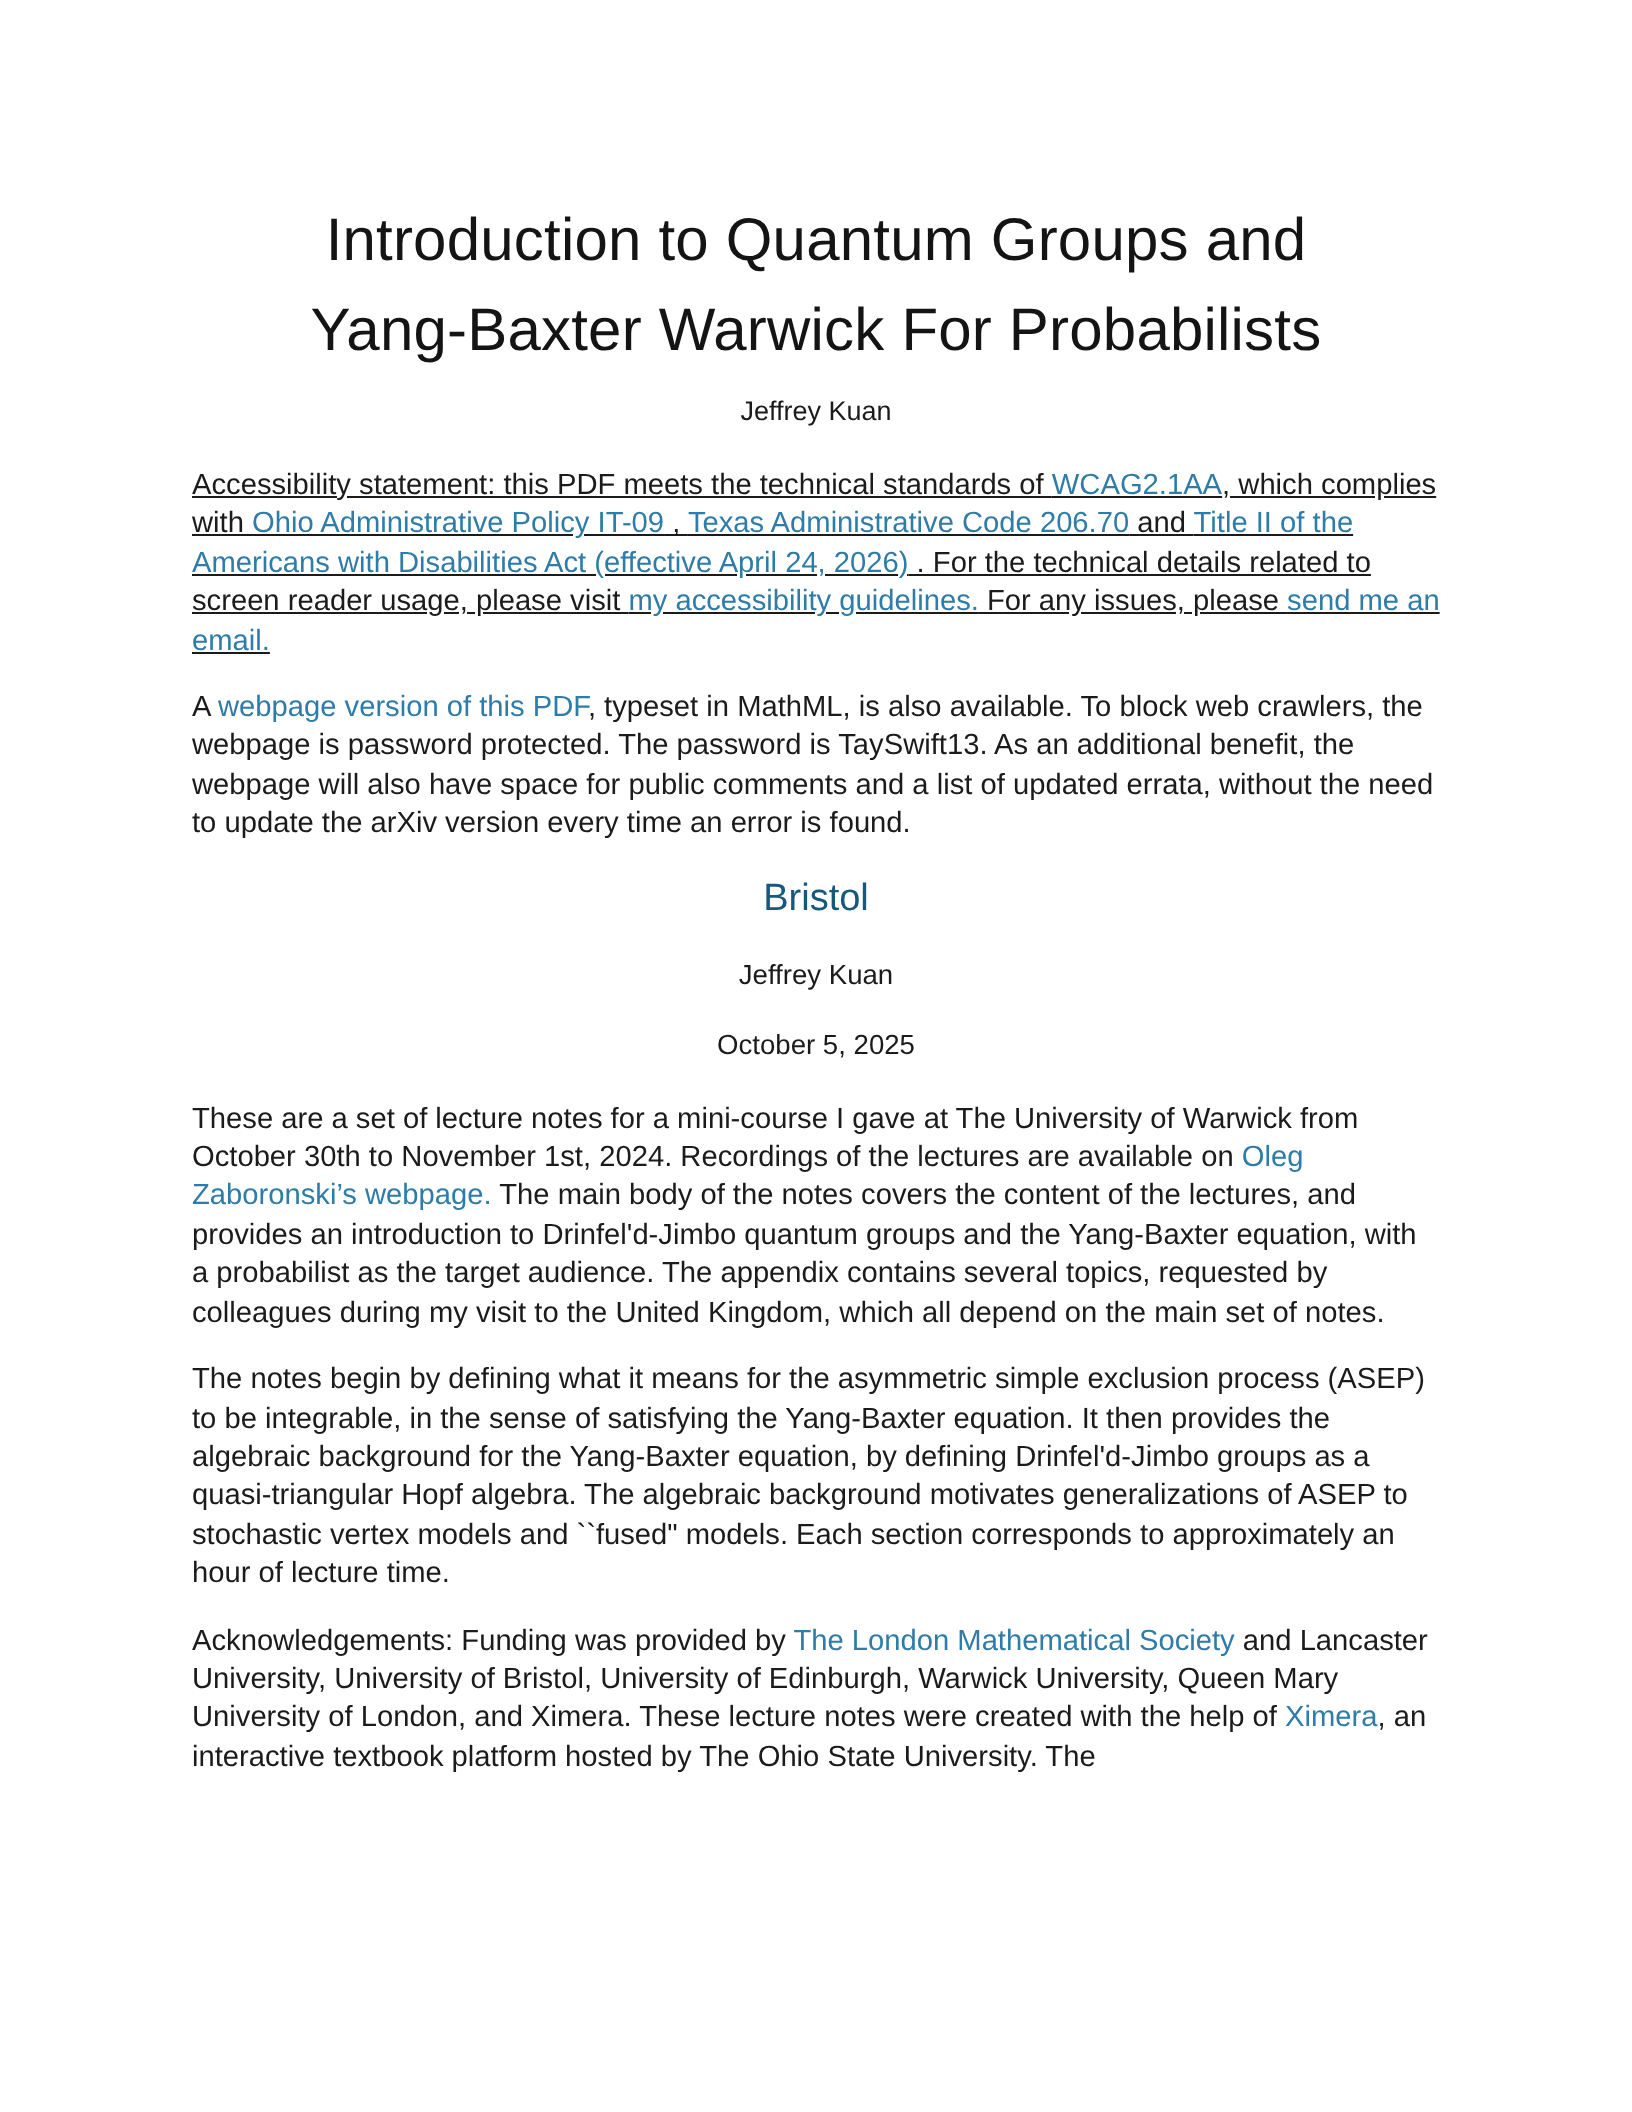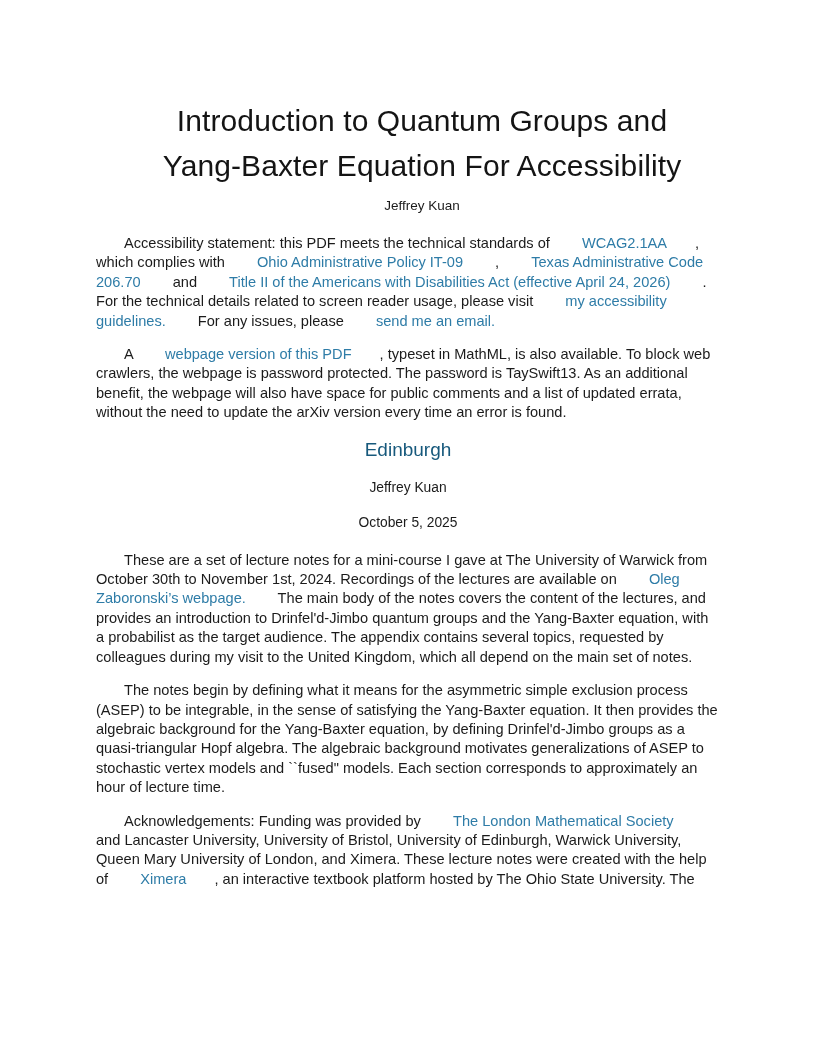--- a/index.html
+++ b/index.html
@@ -1,20 +1,20 @@
 <!DOCTYPE html>
 <html style="--link-color: #2E7CA7; --heading-color: #17597C; --text-color: #1B1B1B;"><head>
 <meta charset="utf-8">
 <style>
   :root {
     --link-color: #2E7CA7;
     --heading-color: #17597C;
     --text-color: #1B1B1B;
   }
-  * { box-sizing: border-box; margin-left: 28px; }
+  * { box-sizing: border-box; }
   html, body { margin: 0; padding: 0; background: #ffffff; }
   .page {
     width: 816px;
     height: 1056px;
     margin: 0 auto;
     background: #ffffff;
     padding: 98px 96px 0 96px;
     font-family: "Liberation Sans", "DejaVu Sans", sans-serif;
     color: var(--text-color);
     overflow: hidden;
@@ -35,21 +35,21 @@
     line-height: 18px;
     margin-top: 9px;
     color: var(--text-color);
   }
   p.body {
     font-size: 14.6px;
     line-height: 19.4px;
     margin: 0 0 14px 0;
     color: var(--text-color);
   }
-  p.body.first { margin-top: 19px; }
+  p.body.first { margin-top: 19px; text-decoration: underline; }
   h2.abstract-heading {
     text-align: center;
     font-size: 19px;
     line-height: 24px;
     font-weight: 400;
     color: var(--heading-color);
     margin: 15px 0 17px 0;
   }
   .center-line {
     text-align: center;
@@ -65,30 +65,30 @@
     cursor: pointer;
   }
 </style>
 </head>
 <body>
 
 <div class="page">
 
   <h1 class="doc-title">
     <span>Introduction to Quantum Groups and</span>
-    <span>Yang-Baxter Equation For Accessibility</span>
+    <span>Yang-Baxter Warwick For Probabilists</span>
   </h1>
 
   <div class="byline">Jeffrey Kuan</div>
 
   <p class="body first"><span>Accessibility statement: this PDF meets the technical standards of </span><a class="link" href="#">WCAG2.1AA</a><span>, which complies with </span><a class="link" href="#">Ohio Administrative Policy IT-09</a><span> , </span><a class="link" href="#">Texas Administrative Code 206.70</a><span> and </span><a class="link" href="#">Title II of the Americans with Disabilities Act (effective April 24, 2026)</a><span> . For the technical details related to screen reader usage, please visit </span><a class="link" href="#">my accessibility guidelines.</a><span> For any issues, please </span><a class="link" href="#">send me an email.</a></p>
 
   <p class="body"><span>A </span><a class="link" href="#">webpage version of this PDF</a><span>, typeset in MathML, is also available. To block web crawlers, the webpage is password protected. The password is TaySwift13. As an additional benefit, the webpage will also have space for public comments and a list of updated errata, without the need to update the arXiv version every time an error is found.</span></p>
 
-  <h2 class="abstract-heading">Edinburgh</h2>
+  <h2 class="abstract-heading">Bristol</h2>
 
   <div class="center-line">Jeffrey Kuan</div>
 
   <div class="center-line date">October 5, 2025</div>
 
   <p class="body"><span>These are a set of lecture notes for a mini-course I gave at The University of Warwick from October 30th to November 1st, 2024. Recordings of the lectures are available on </span><a class="link" href="#">Oleg Zaboronski’s webpage.</a><span> The main body of the notes covers the content of the lectures, and provides an introduction to Drinfel'd-Jimbo quantum groups and the Yang-Baxter equation, with a probabilist as the target audience. The appendix contains several topics, requested by colleagues during my visit to the United Kingdom, which all depend on the main set of notes.</span></p>
 
   <p class="body"><span>The notes begin by defining what it means for the asymmetric simple exclusion process (ASEP) to be integrable, in the sense of satisfying the Yang-Baxter equation. It then provides the algebraic background for the Yang-Baxter equation, by defining Drinfel'd-Jimbo groups as a quasi-triangular Hopf algebra. The algebraic background motivates generalizations of ASEP to stochastic vertex models and ``fused" models. Each section corresponds to approximately an hour of lecture time.</span></p>
 
 

